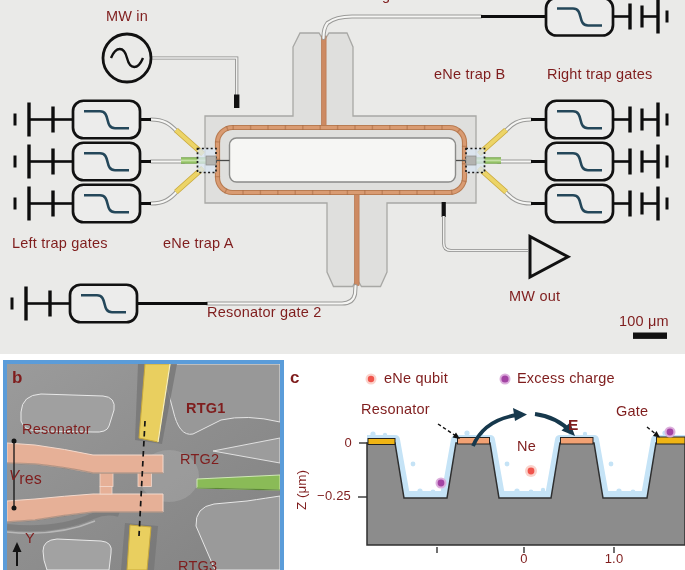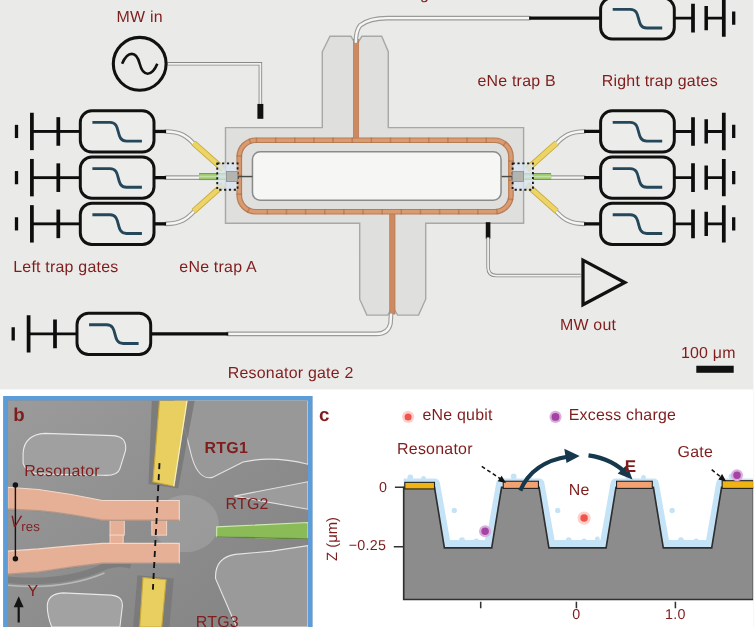--- a/index.html
+++ b/index.html
@@ -16,21 +16,21 @@
   .lbl.right{text-align:right;}
   .panel-letter{position:absolute; font-size:17px; font-weight:bold; white-space:nowrap;}
   #panelA-bg{position:absolute; left:0; top:0; width:685px; height:354px; background:#eaeae8;}
   #panelA-svg{position:absolute; left:0; top:0;}
   #panelB{
     position:absolute; left:3px; top:360px; width:281px; height:214px;
     border:4px solid #5b9cd9; box-sizing:border-box; background:#8f8f8f; overflow:hidden;
   }
   #panelC-svg{position:absolute; left:285px; top:352px;}
   .zlabel{position:absolute; left:294px; top:510px; font-size:13.5px; transform-origin:0 0; transform:rotate(-90deg); white-space:nowrap;}
-  sub{font-size:12px;}
+  sub{font-size:16px;}
   .vres i{font-style:italic; font-size:15px;}
 </style>
 </head>
 <body>
 
 <div id="fig">
 
   <div id="panelA-bg"></div>
 
   <svg id="panelA-svg" width="685" height="354" viewBox="0 0 685 354">
@@ -185,21 +185,21 @@
 
     <rect x="633" y="332.5" width="34" height="6.4" fill="#111"></rect>
   </svg>
 
   <span class="lbl" style="left:309px; top:-13px;">Resonator gate 1</span>
   <span class="lbl center" style="left:100px; top:8px; width:54px;">MW in</span>
   <span class="lbl" style="left:434px; top:66px;">eNe trap B</span>
   <span class="lbl" style="left:547px; top:66px;">Right trap gates</span>
   <span class="lbl" style="left:12px; top:235px;">Left trap gates</span>
   <span class="lbl" style="left:163px; top:235px;">eNe trap A</span>
-  <span class="lbl" style="left:207px; top:332px;">Resonator gate 2</span>
+  <span class="lbl" style="left:207px; top:304px;">Resonator gate 2</span>
   <span class="lbl" style="left:509px; top:288px;">MW out</span>
   <span class="lbl" style="left:619px; top:313px;">100 μm</span>
 
   <div id="panelB">
     <svg width="273" height="206" viewBox="0 0 273 206">
       <defs>
         <linearGradient id="semg" x1="0" y1="0" x2="1" y2="1">
           <stop offset="0" stop-color="#9b9b9b"></stop>
           <stop offset="0.5" stop-color="#8e8e8e"></stop>
           <stop offset="1" stop-color="#828282"></stop>
@@ -246,21 +246,21 @@
       <g>
         <path d="M10,202 V186" stroke="#141414" stroke-width="2"></path>
         <path d="M10,178 L5.5,188 L14.5,188 Z" fill="#141414"></path>
       </g>
     </svg>
   </div>
 
   <span class="panel-letter" style="left:12px; top:368px;">b</span>
   <span class="lbl" style="left:22px; top:421px;">Resonator</span>
   <span class="lbl" style="left:186px; top:400px;font-weight:bold;">RTG1</span>
-  <span class="lbl" style="left:205px; top:451px;text-align:center;">RTG2</span>
+  <span class="lbl" style="left:180px; top:451px;text-align:center;">RTG2</span>
   <span class="lbl" style="left:178px; top:542px;margin-top:16px;">RTG3</span>
   <span class="lbl vres" style="left:9px; top:466px;"><i>V</i><sub>res</sub></span>
   <span class="lbl" style="left:25px; top:530px;">Y</span>
 
   <svg id="panelC-svg" width="400" height="218" viewBox="0 0 400 218">
 
     <g>
       <path d="M82,88 L110,88 L120,144 L161,144 L171,88 L205,88 L215,144 L265,144 L275,88 L309,88 L319,144 L361,144 L371,88 L400,88" fill="none" stroke="#c5e3f6" stroke-width="10" stroke-linejoin="round"></path>
       <g fill="#c5e3f6">
         <circle cx="88" cy="82" r="2.6"></circle>

